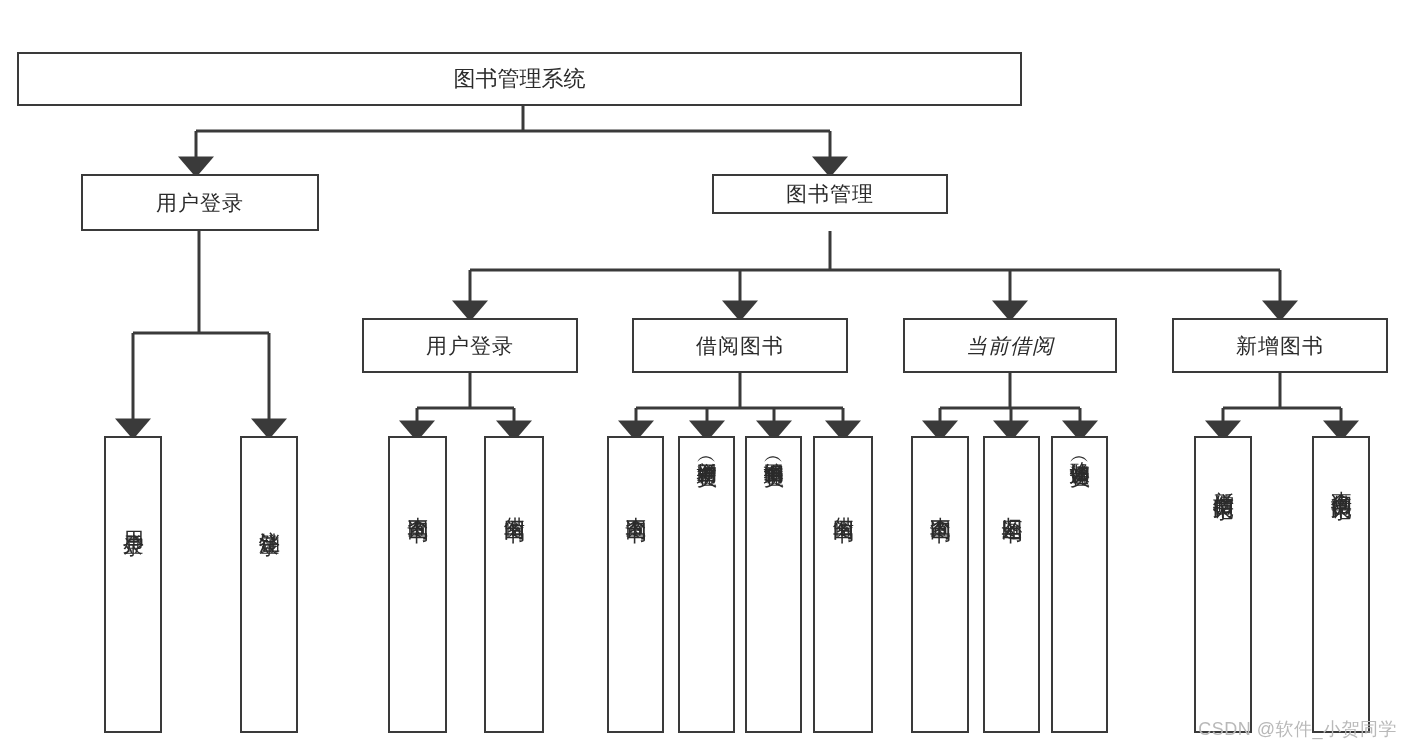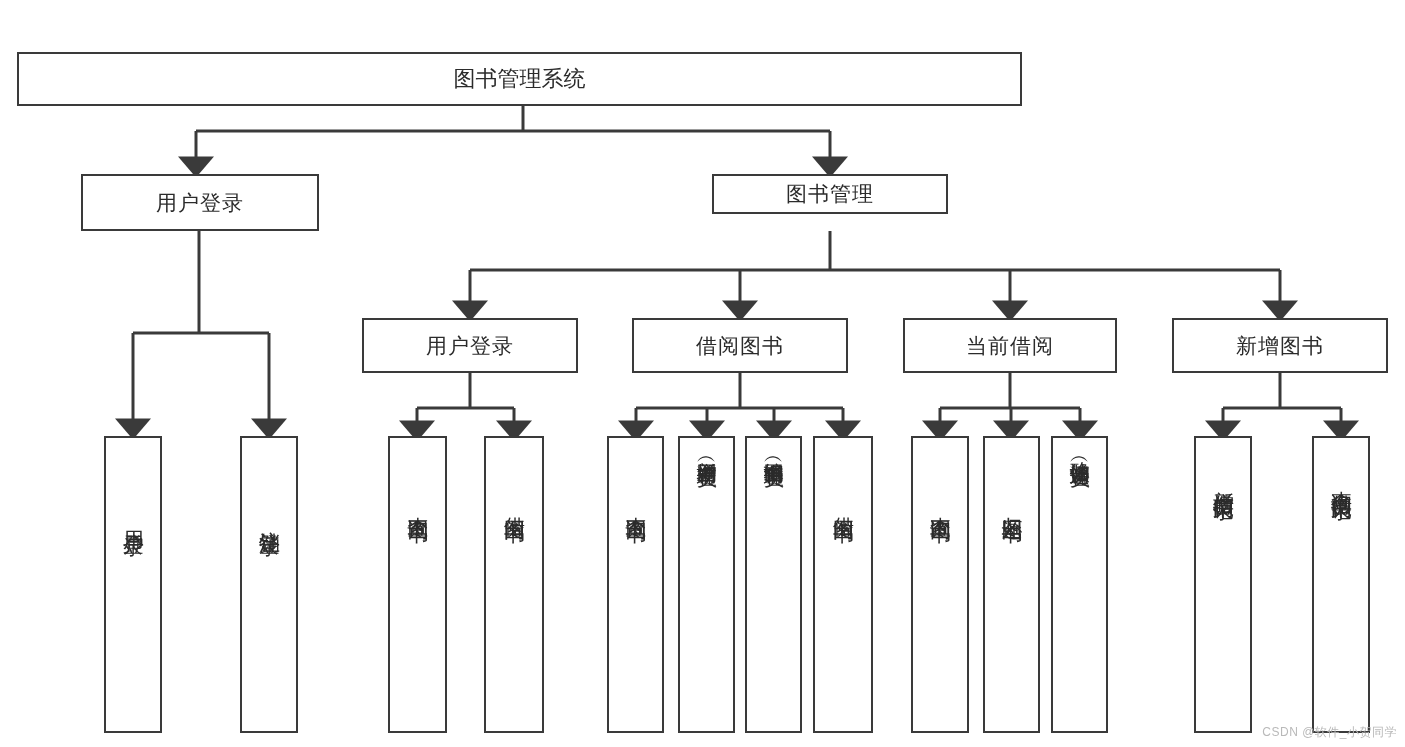--- a/index.html
+++ b/index.html
@@ -58,21 +58,21 @@
     color: #2b2b2b;
   }
   .vtext.tall {
     font-size: 20px;
     letter-spacing: 1px;
   }
   .watermark {
     position: absolute;
     right: 8px;
     bottom: 6px;
-    font-size: 12px;
+    font-size: 18px;
     color: #b9b9b9;
     letter-spacing: 0.5px;
     white-space: nowrap;
   }
 </style>
 </head>
 <body>
 
 <div id="canvas">
 
@@ -136,21 +136,21 @@
   <div class="node h" style="left:712px; top:174px; width:236px; height:40px;">
     <span>图书管理</span>
   </div>
 
   <div class="node h" style="left:362px; top:318px; width:216px; height:55px;">
     <span>用户登录</span>
   </div>
   <div class="node h" style="left:632px; top:318px; width:216px; height:55px;">
     <span>借阅图书</span>
   </div>
-  <div class="node h" style="left:903px; top:318px; width:214px; height:55px;">
+  <div class="node h" style="left:903px; top:318px; width:214px; height:55px;font-style:italic;">
     <span>当前借阅</span>
   </div>
   <div class="node h" style="left:1172px; top:318px; width:216px; height:55px;">
     <span>新增图书</span>
   </div>
 
   <div class="node leaf" style="left:104px; top:436px; width:58px; height:297px; padding-top:76px;">
     <span class="vtext">用户登录</span>
   </div>
   <div class="node leaf" style="left:240px; top:436px; width:58px; height:297px; padding-top:76px;">

